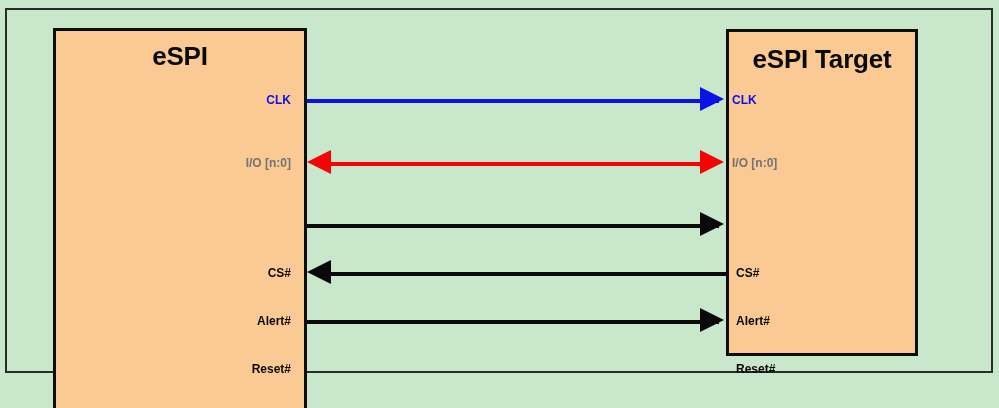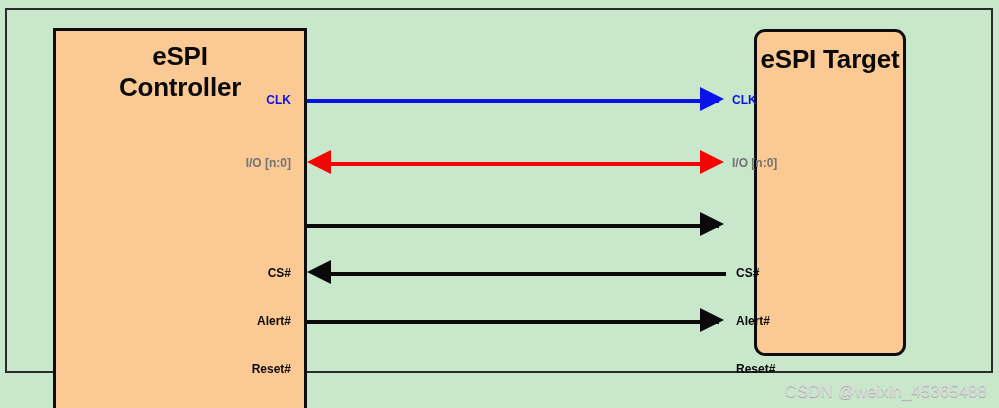--- a/index.html
+++ b/index.html
@@ -32,25 +32,24 @@
     background: #fbc994;
     border: 3px solid #0d0d0d;
   }
   #controller-block {
     left: 53px;
     top: 28px;
     width: 254px;
     height: 388px;
   }
   #target-block {
-    left: 754px;
+    left: 726px;
     top: 29px;
-    width: 152px;
+    width: 192px;
     height: 327px;
-    border-radius: 11px;
   }
   .block-title {
     position: absolute;
     left: 0;
     right: 0;
     text-align: center;
     font-weight: bold;
     font-size: 26px;
     line-height: 31px;
     color: #0a0a0a;
@@ -123,21 +122,20 @@
 </head>
 <body>
 
 <div id="canvas">
 
   <div id="outer-frame"></div>
 
   <div class="block" id="controller-block">
     <div class="block-title" id="controller-title">
       <div>eSPI</div>
-      <div>Controller</div>
     </div>
   </div>
 
   <div class="block" id="target-block">
     <div class="block-title" id="target-title">
       <div>eSPI Target</div>
     </div>
   </div>
 
   <div class="pin-label left clr-blue" style="right:708px; top:91px; width:200px;">CLK</div>
@@ -159,15 +157,14 @@
   <div class="pin-label left clr-black" style="right:708px; top:264px; width:200px;">Alert#</div>
   <div class="arrow left black" style="left:307px; top:260px;"></div>
   <div class="wire black" style="left:328px; top:272px; width:398px;"></div>
   <div class="pin-label right clr-black" style="left:736px; top:264px;">Alert#</div>
 
   <div class="pin-label left clr-black" style="right:708px; top:312px; width:200px;">Reset#</div>
   <div class="wire black" style="left:307px; top:320px; width:412px;"></div>
   <div class="arrow right black" style="left:700px; top:308px;"></div>
   <div class="pin-label right clr-black" style="left:736px; top:312px;">Reset#</div>
 
-  <div id="watermark">CSDN @weixin_45365488</div>
 
 </div>
 
 </body></html>

